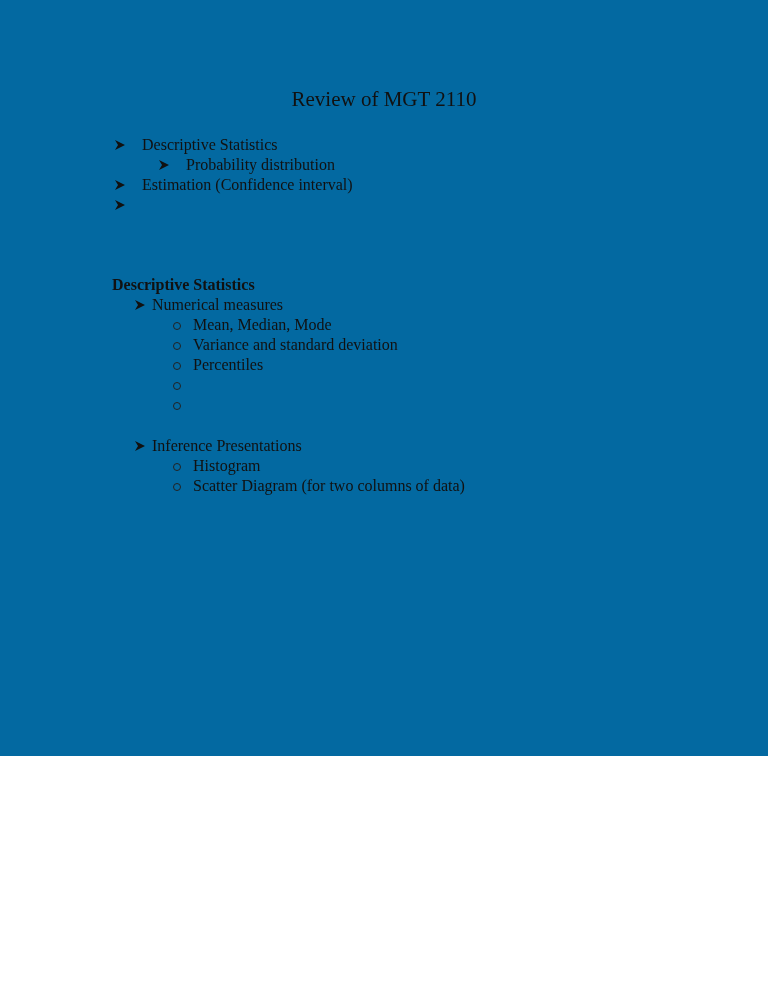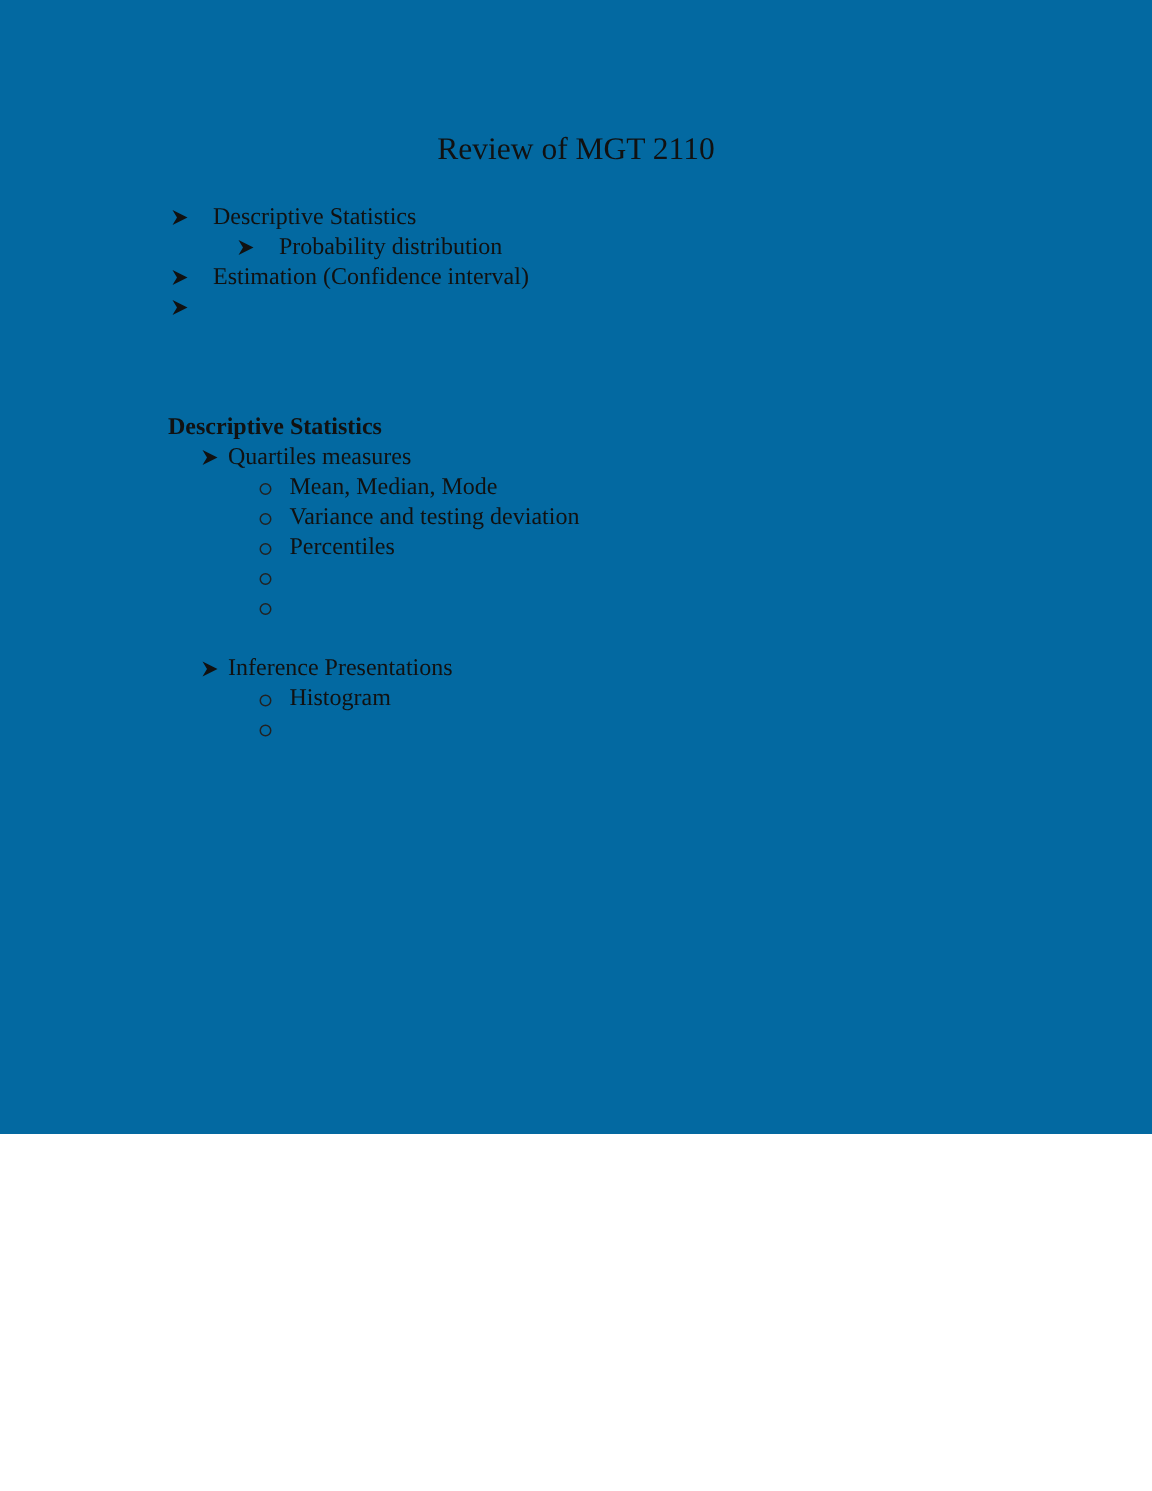--- a/index.html
+++ b/index.html
@@ -96,29 +96,29 @@
     </div>
   </div>
 
   <div class="heading" style="top:275px; left:112px;">Descriptive Statistics</div>
 
   <div>
     <div class="line" style="top:295px; left:152px;">
       <svg class="arrow" style="left:-18px;" viewBox="0 0 12 12">
           <path d="M1 1 L11 6 L1 11 L4 6 Z" fill="#111"></path>
         </svg>
-      <span>Quartiles measures</span>
+      <span>Numerical measures</span>
     </div>
     <div class="line" style="top:315px; left:193px;">
       <span class="circle" style="left:-20px;"></span>
       <span>Mean, Median, Mode</span>
     </div>
     <div class="line" style="top:335px; left:193px;">
       <span class="circle" style="left:-20px;"></span>
-      <span>Variance and testing deviation</span>
+      <span>Variance and standard deviation</span>
     </div>
     <div class="line" style="top:355px; left:193px;">
       <span class="circle" style="left:-20px;"></span>
       <span>Percentiles</span>
     </div>
     <div class="line" style="top:375px; left:193px;">
       <span class="circle" style="left:-20px;"></span>
     </div>
     <div class="line" style="top:395px; left:193px;">
       <span class="circle" style="left:-20px;"></span>
@@ -131,16 +131,17 @@
           <path d="M1 1 L11 6 L1 11 L4 6 Z" fill="#111"></path>
         </svg>
       <span>Inference Presentations</span>
     </div>
     <div class="line" style="top:456px; left:193px;">
       <span class="circle" style="left:-20px;"></span>
       <span>Histogram</span>
     </div>
     <div class="line" style="top:476px; left:193px;">
       <span class="circle" style="left:-20px;"></span>
+      <span>Scatter Diagram (for two columns of data)</span>
     </div>
   </div>
 
 </div>
 
 </body></html>

